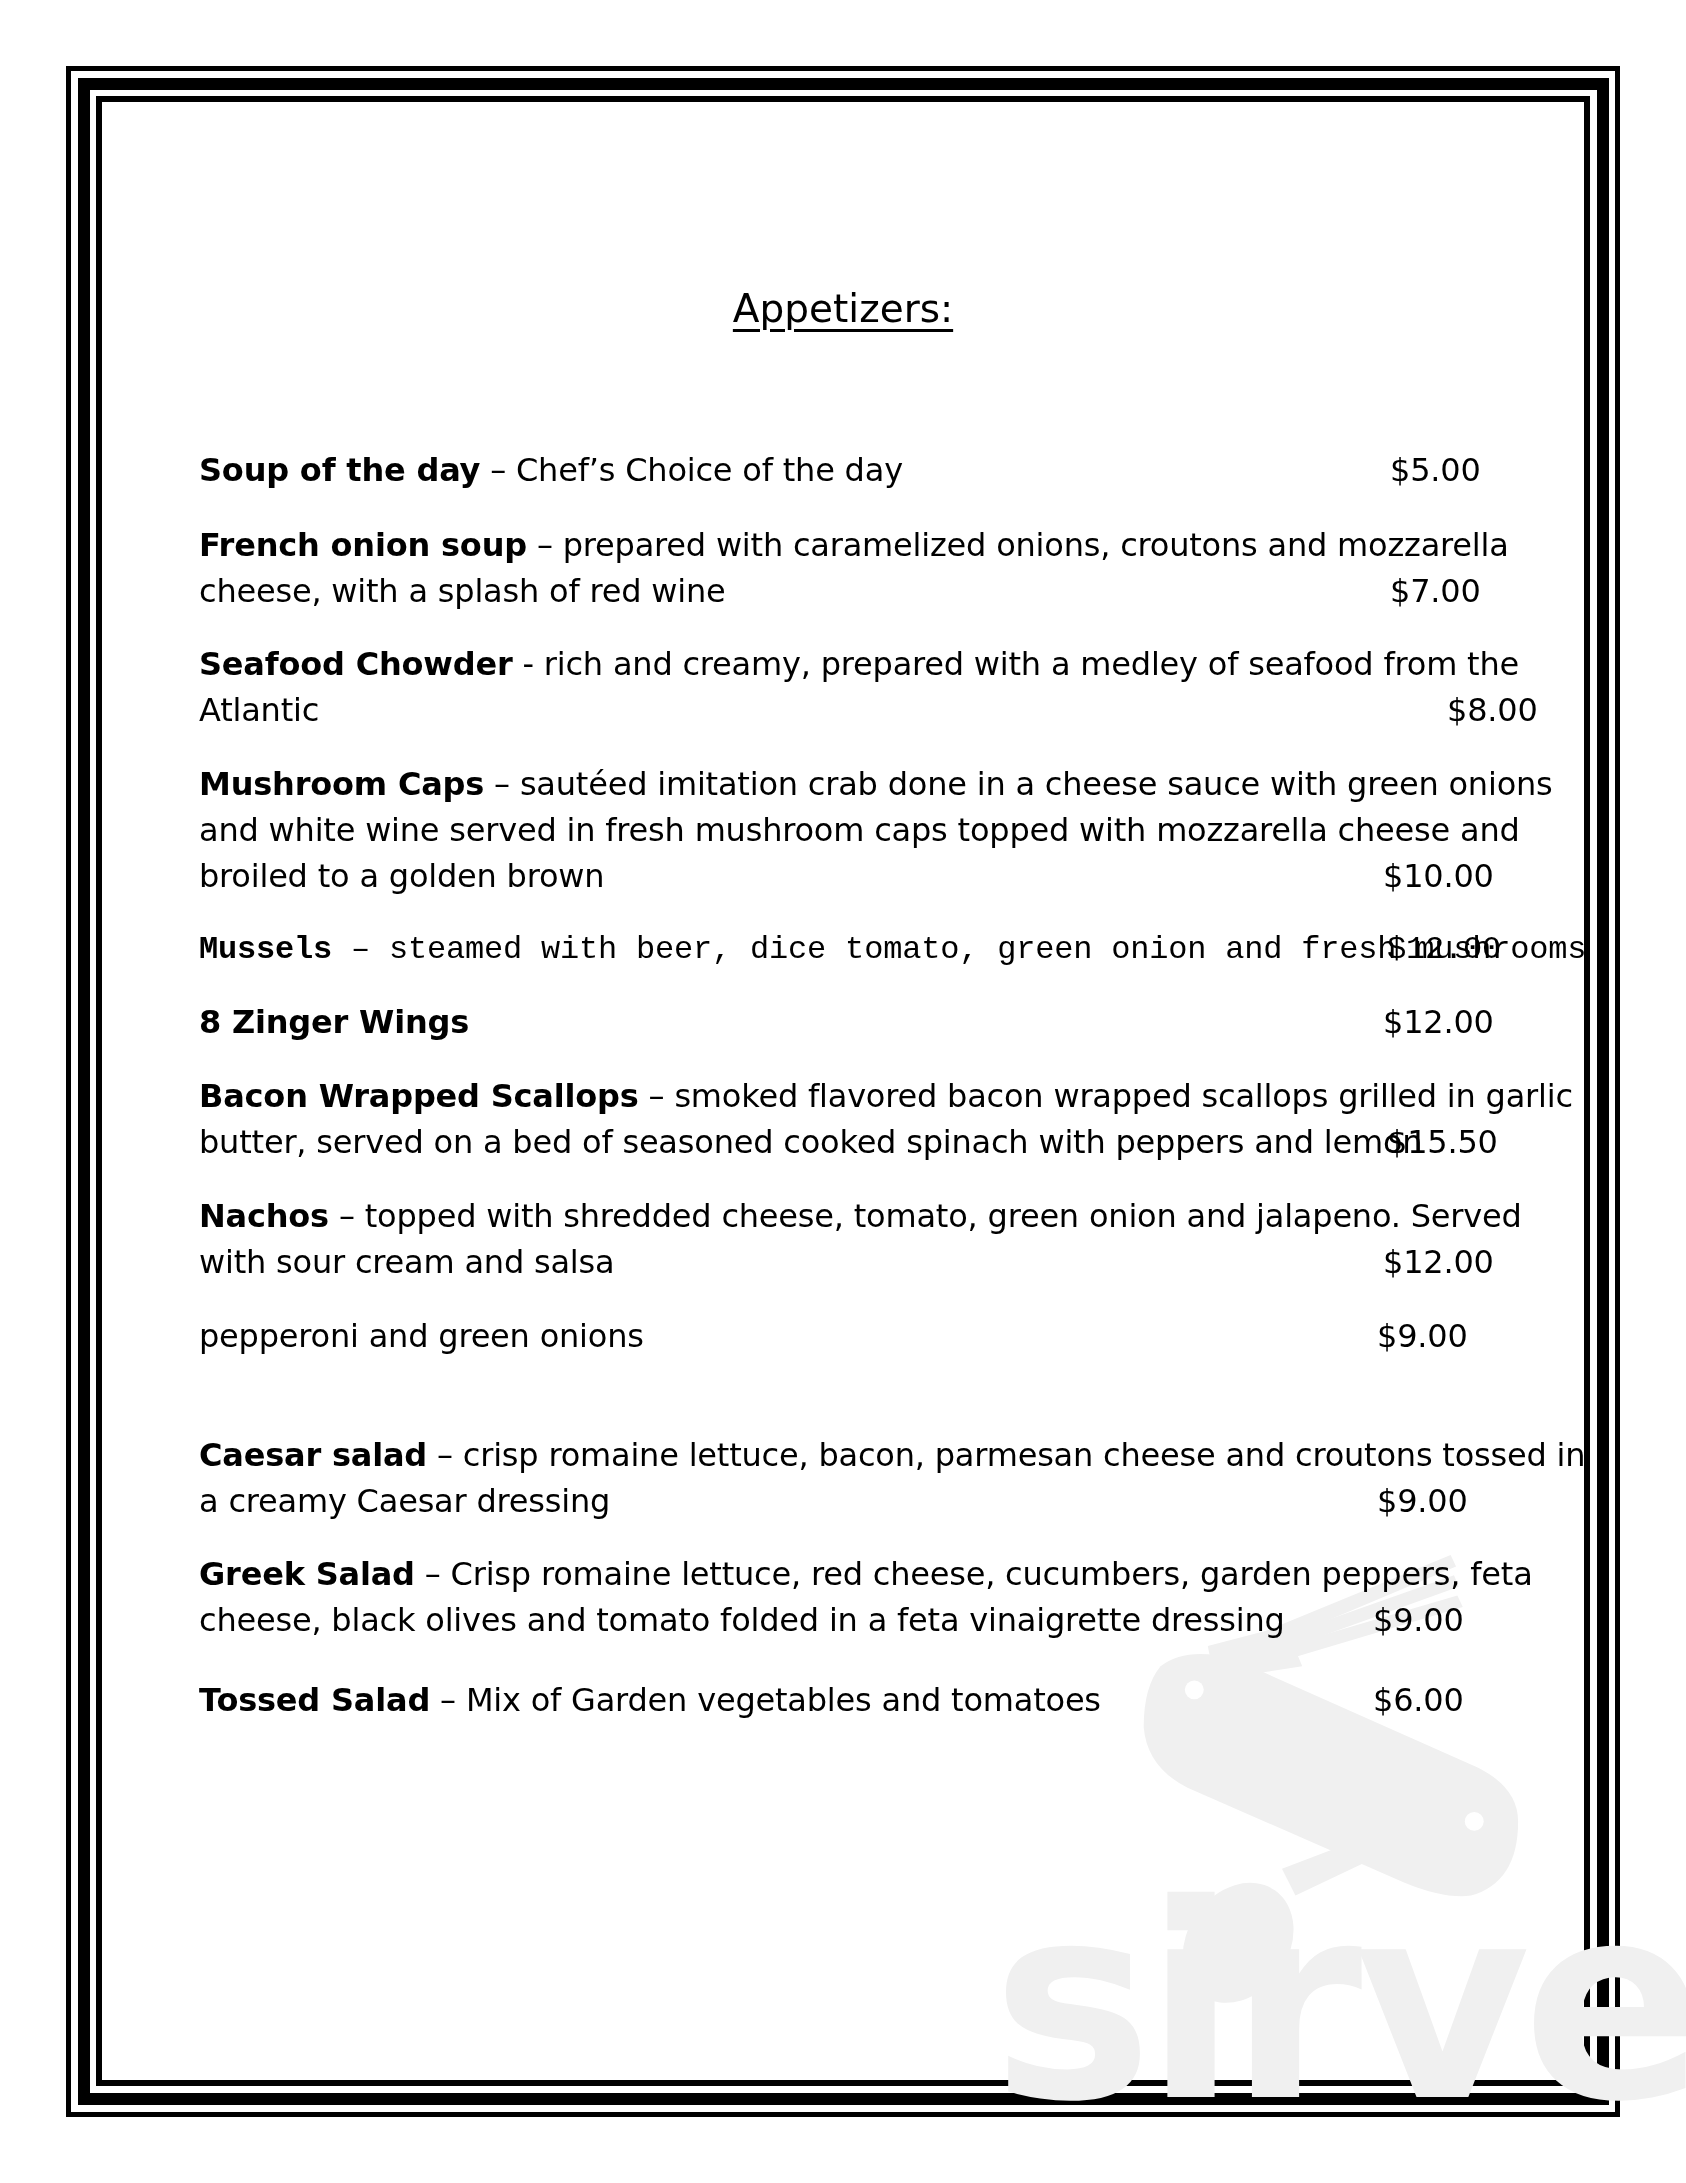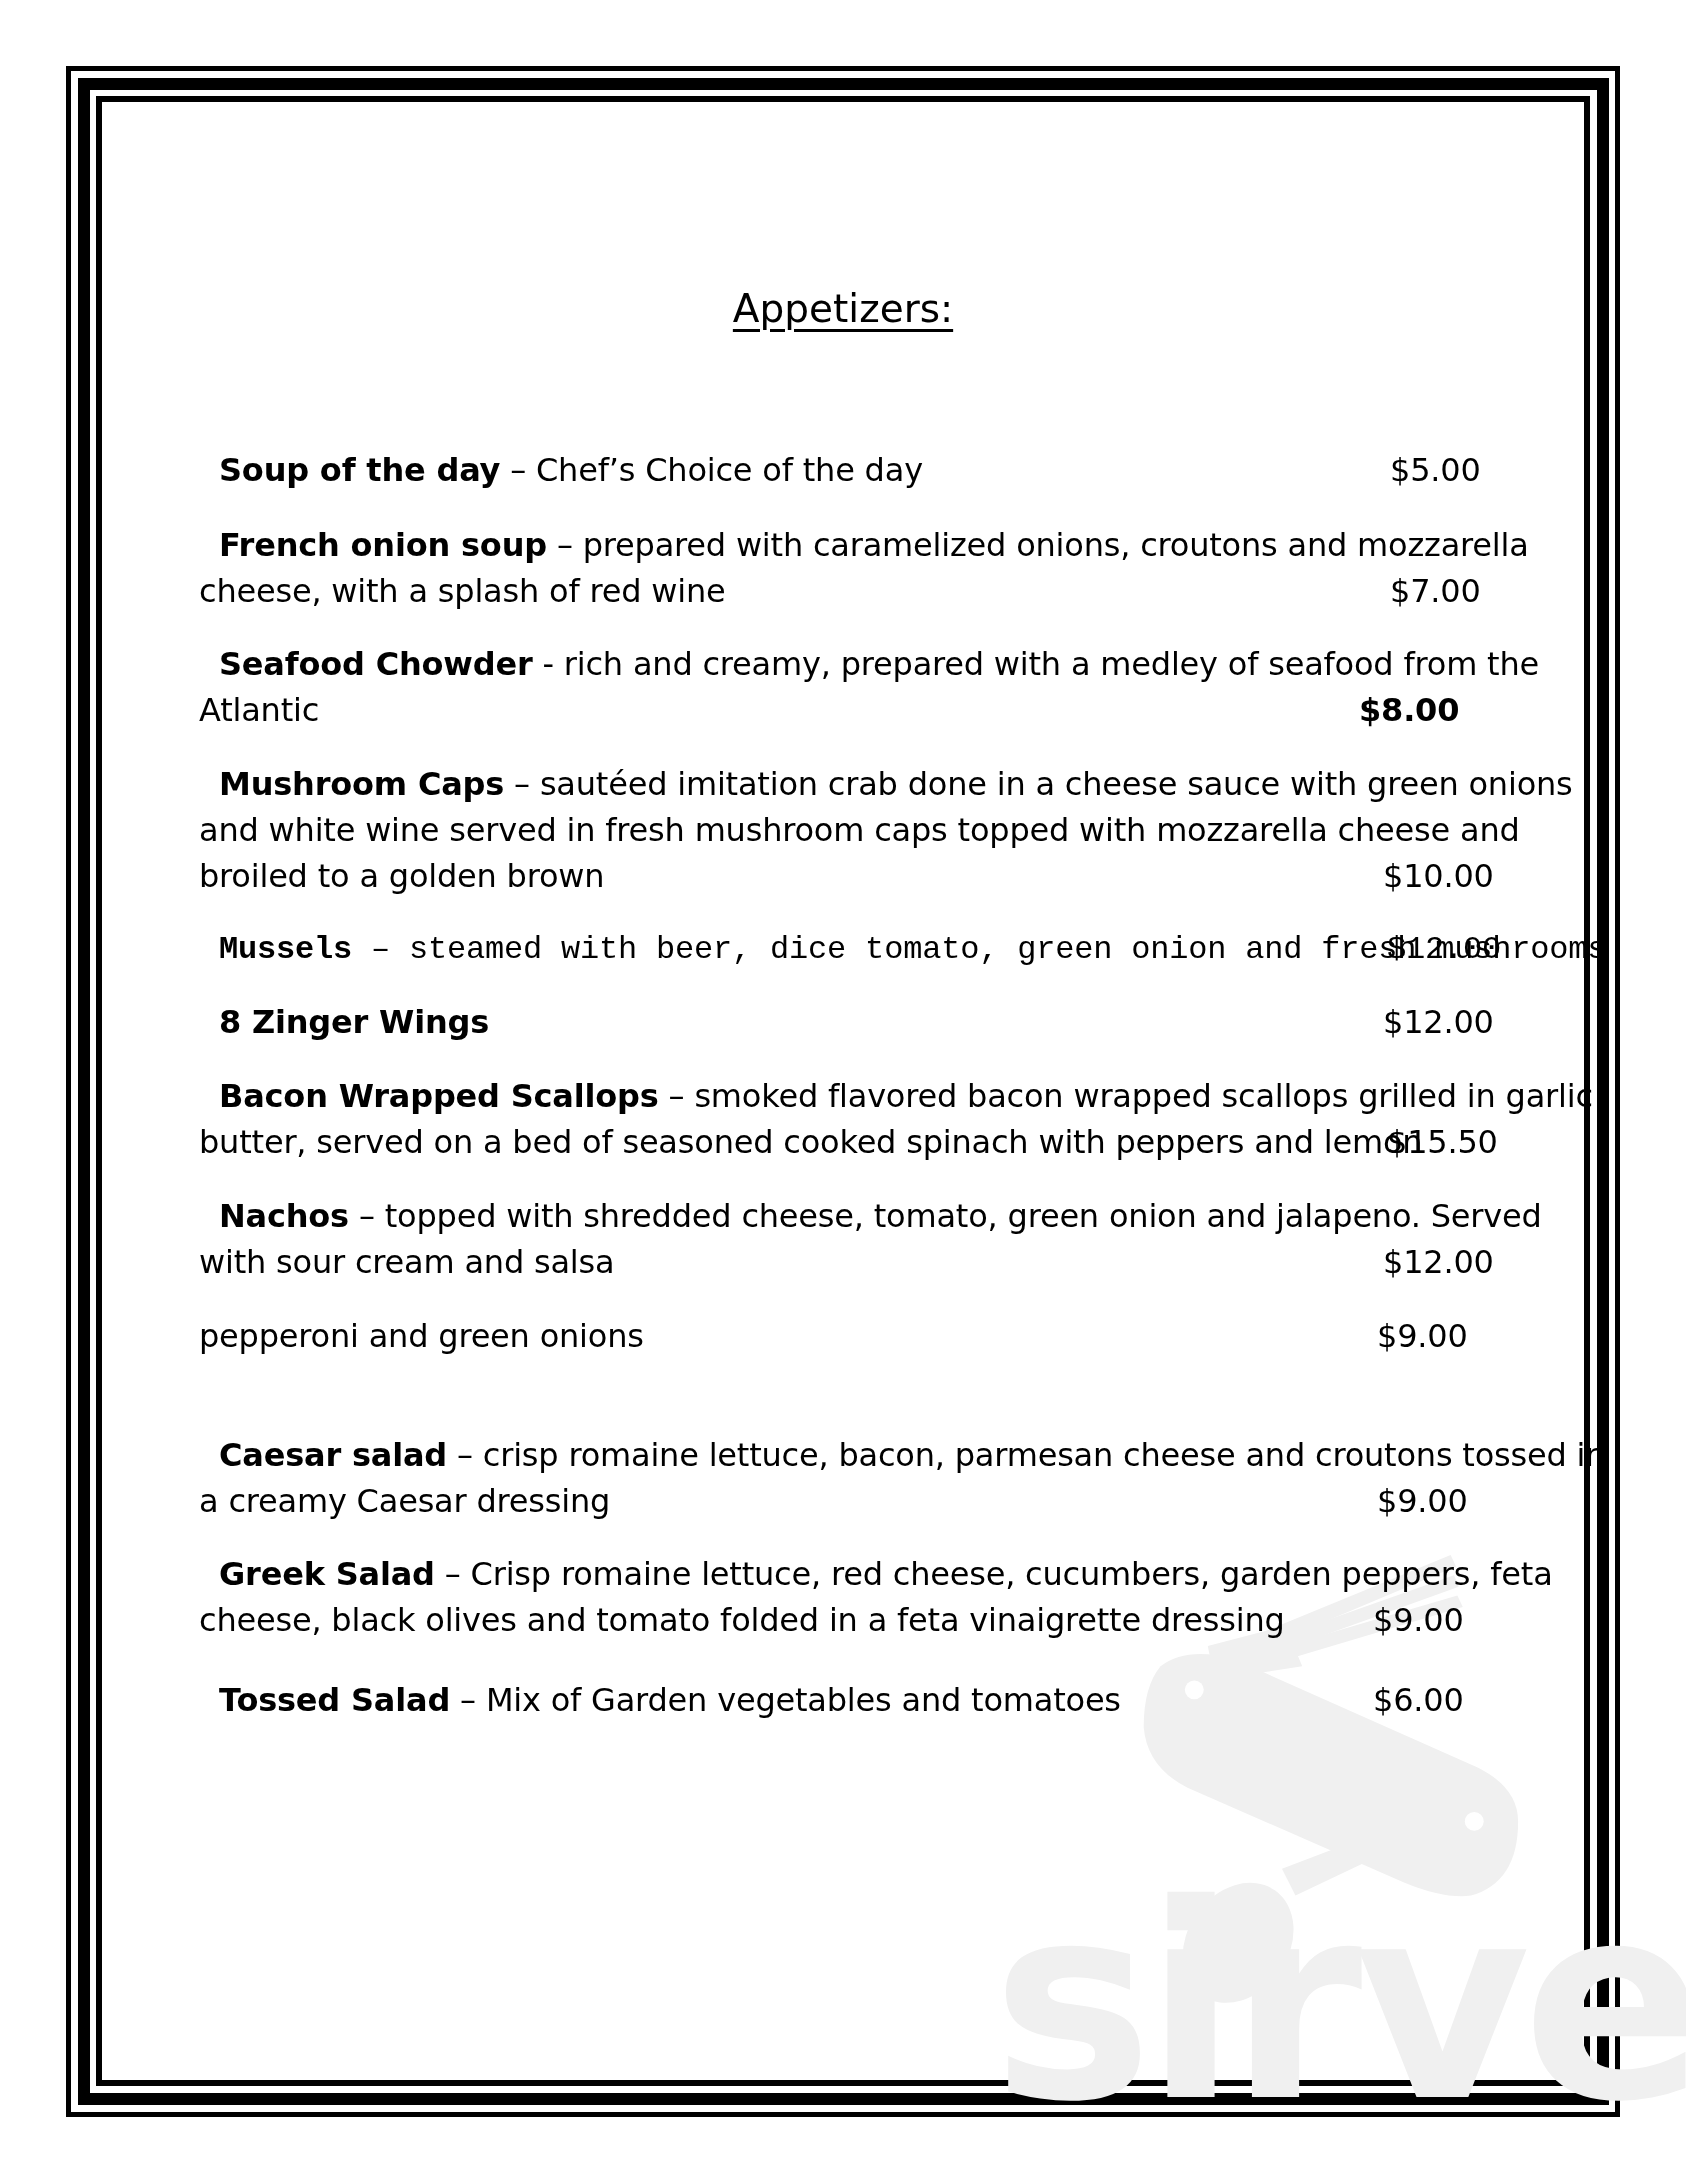--- a/index.html
+++ b/index.html
@@ -14,21 +14,21 @@
   .wm-text { position:absolute; left:992px; top:1869px; font-family:"DejaVu Sans", sans-serif;
              font-weight:bold; font-size:270px; line-height:1; color:#f0f0f0; letter-spacing:-8px; }
 
   .title { position:absolute; left:0; width:1686px; top:285px; text-align:center; z-index:2;
            font-size:39px; line-height:47px; }
   .title span { text-decoration:underline; text-decoration-thickness:2.7px; text-underline-offset:6.7px; }
 
   .items { position:absolute; left:199px; top:0; width:1322px; z-index:2; }
   .item { position:absolute; left:0; width:1322px; font-size:32px; line-height:46px; letter-spacing:-0.2px; }
   .item .line { position:relative; height:46px; white-space:nowrap; }
-  .item b { font-weight:bold;margin-left:20px; }
+  .item b { font-weight:bold; }
   .price { position:absolute; top:0; white-space:nowrap; }
 </style>
 </head>
 <body>
 
 <div class="frame frame-outer"></div>
 <div class="frame frame-thick"></div>
 <div class="frame frame-thin"></div>
 
 <div class="watermark">
@@ -59,21 +59,21 @@
 <div class="items" id="items">
     <div class="item" style="top: 447px;">
       <div class="line"><b>Soup of the day</b><span> – </span><span>Chef’s Choice of the day</span><span class="price" style="left: 1191px;">$5.00</span></div>
     </div>
     <div class="item" style="top: 522px;">
       <div class="line"><b>French onion soup</b><span> – </span><span>prepared with caramelized onions, croutons and mozzarella</span></div>
       <div class="line"><span>cheese, with a splash of red wine</span><span class="price" style="left: 1191px;">$7.00</span></div>
     </div>
     <div class="item" style="top: 641px;">
       <div class="line"><b>Seafood Chowder</b><span> - </span><span>rich and creamy, prepared with a medley of seafood from the</span></div>
-      <div class="line"><span>Atlantic</span><span class="price" style="left: 1160px; font-weight: bold;">$8.00</span></div>
+      <div class="line"><span>Atlantic</span><span class="price" style="left: 1248px;">$8.00</span></div>
     </div>
     <div class="item" style="top: 761px;">
       <div class="line"><b>Mushroom Caps</b><span> – </span><span>sautéed imitation crab done in a cheese sauce with green onions</span></div>
       <div class="line"><span>and white wine served in fresh mushroom caps topped with mozzarella cheese and</span></div>
       <div class="line"><span>broiled to a golden brown</span><span class="price" style="left: 1184px;">$10.00</span></div>
     </div>
     <div class="item" style="top: 927px; font-family: Liberation Mono, monospace;">
       <div class="line"><b>Mussels</b><span> – </span><span>steamed with beer, dice tomato, green onion and fresh mushrooms</span><span class="price" style="left: 1188px;">$12.00</span></div>
     </div>
     <div class="item" style="top: 999px;">

